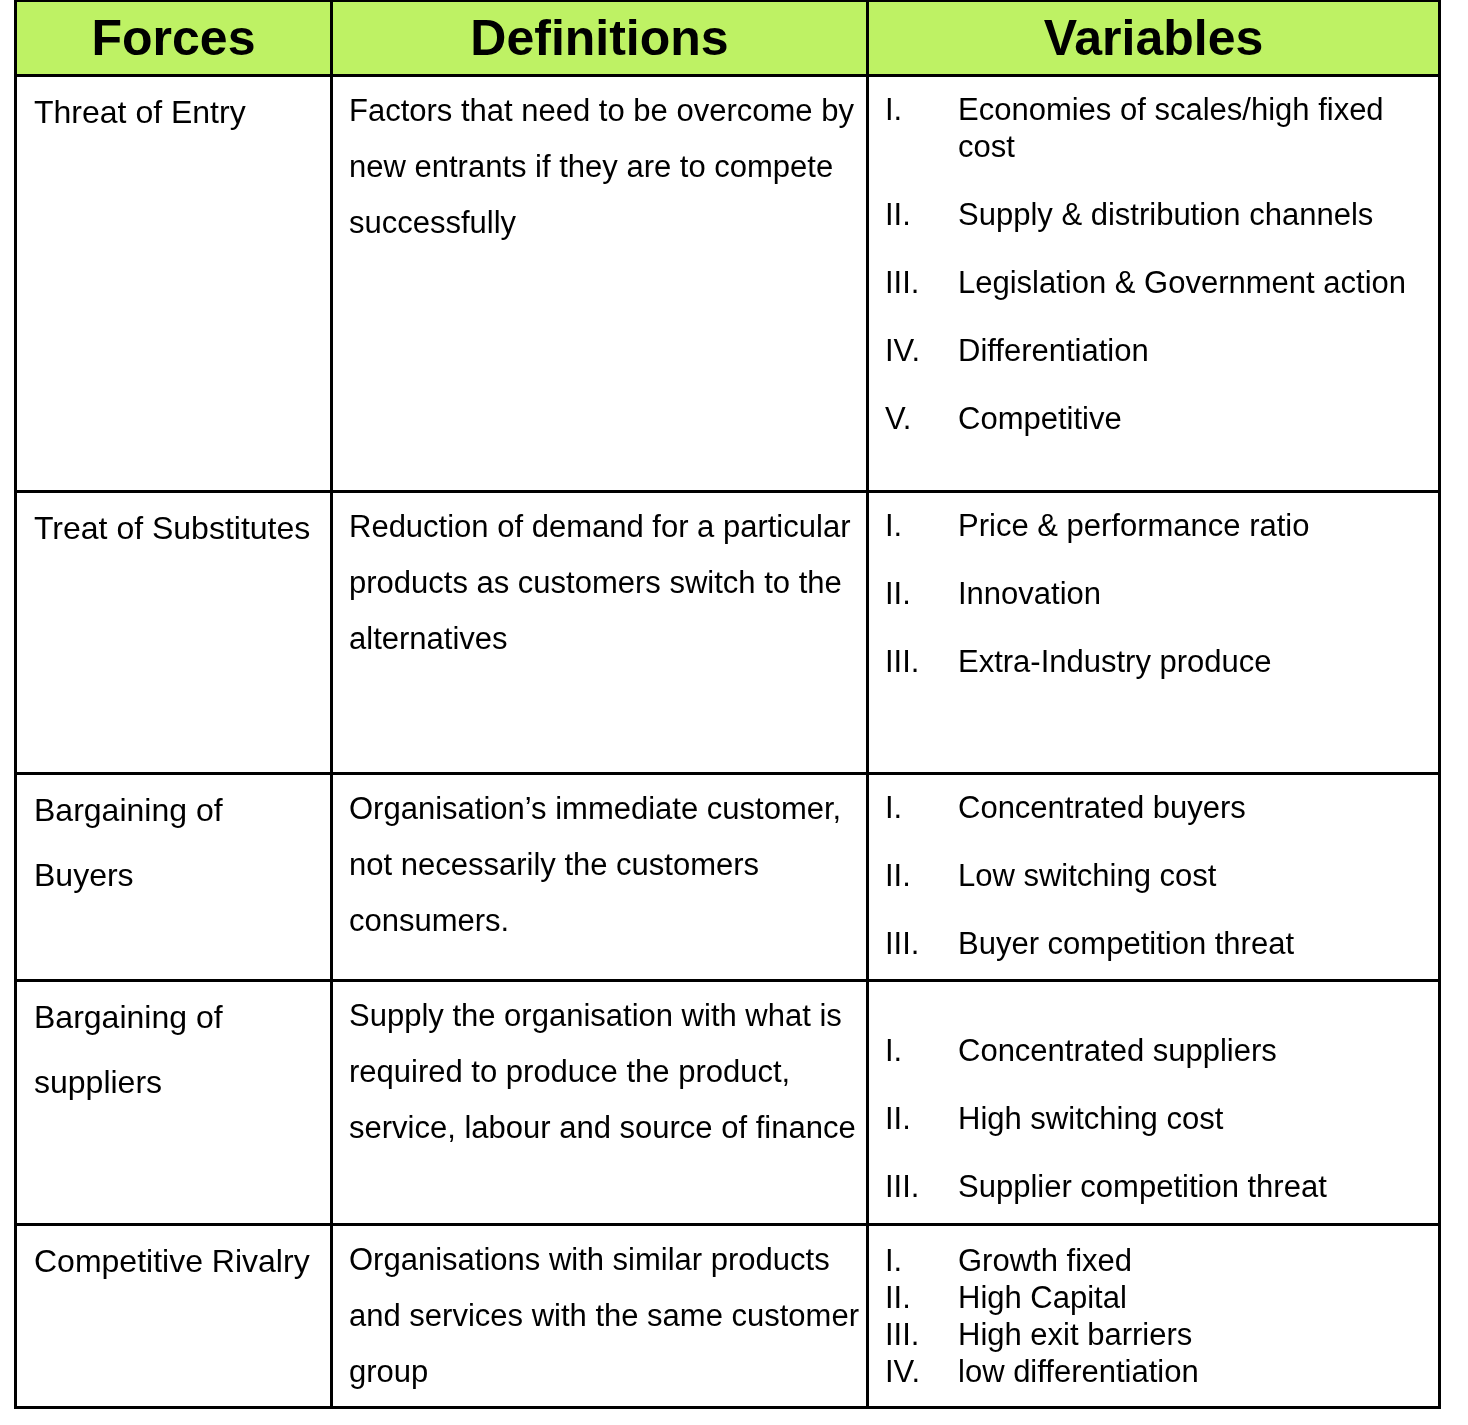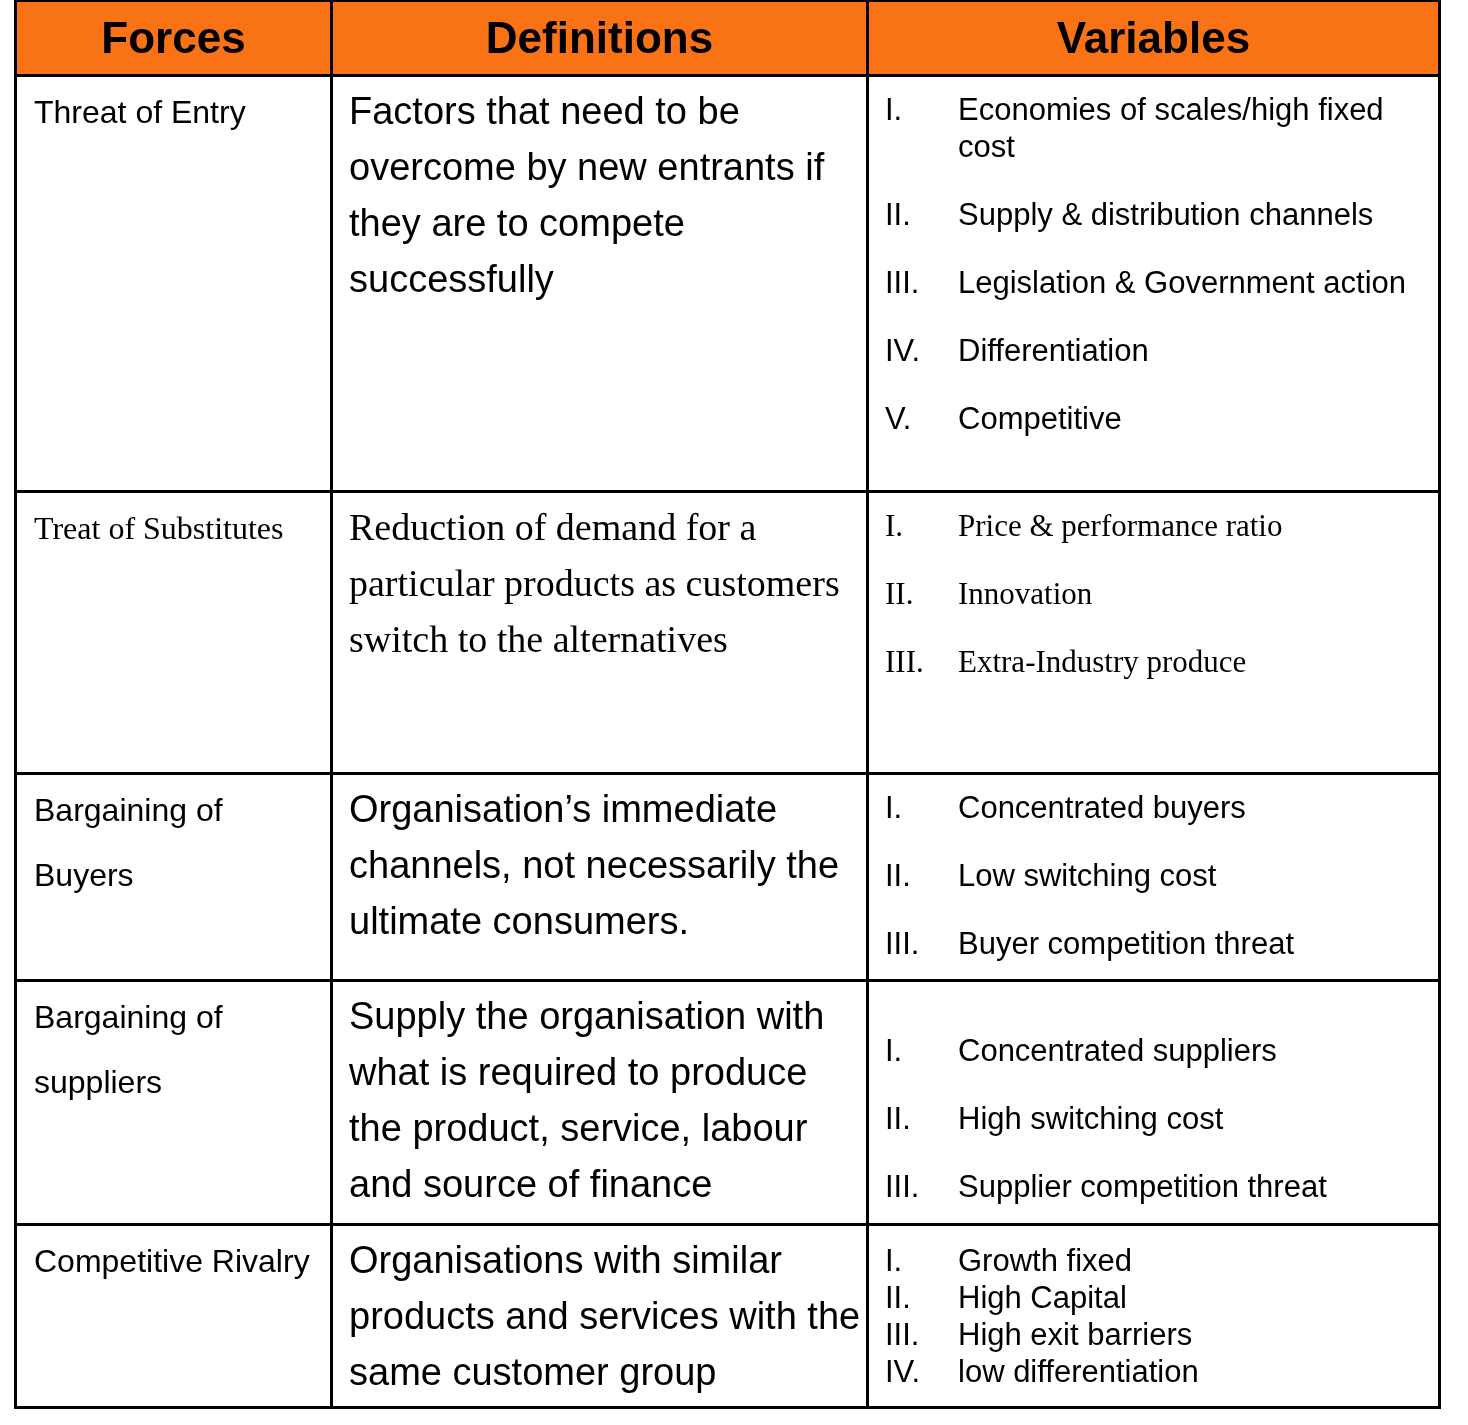--- a/index.html
+++ b/index.html
@@ -22,39 +22,39 @@
       width: 1424px;
       border-collapse: collapse;
       table-layout: fixed;
     }
     .table th, .table td {
       border: 3px solid #000;
       vertical-align: top;
       padding: 0;
     }
     .table th {
-      background: #f97316;
+      background: #bef264;
       height: 72px;
-      font-size: 44px;
+      font-size: 50px;
       font-weight: bold;
       text-align: center;
       vertical-align: middle;
       padding-top: 0px;
     }
     col.c1 { width: 316px; }
     col.c2 { width: 536px; }
     col.c3 { width: 572px; }
 
     .force {
       font-size: 32px;
       line-height: 65px;
       padding: 3px 0 0 17px;
     }
     .definition {
-      font-size: 38px;
+      font-size: 31px;
       line-height: 56px;
       padding: 6px 0 0 16px;
     }
     .vars {
       padding: 0 0 0 16px;
       font-size: 31px;
     }
     .var-item {
       display: flex;
       line-height: 37px;
@@ -66,21 +66,21 @@
     .var-text {
       flex: 1;
       padding-right: 3px;
     }
     
     .vars.spaced .var-item { margin-bottom: 31px; }
     .vars.spaced .var-item:last-child { margin-bottom: 0; }
     .vars.compact .var-item { margin-bottom: 0; }
 
     tr.r1 td { height: 413px; }
-    tr.r2 td { height: 279px; font-family: Liberation Serif, serif; }
+    tr.r2 td { height: 279px; }
     tr.r3 td { height: 204px; }
     tr.r4 td { height: 241px; }
     tr.r5 td { height: 180px; }
 
     tr.r1 .vars { padding-top: 14px; }
     tr.r2 .vars { padding-top: 14px; }
     tr.r3 .vars { padding-top: 14px; }
     tr.r4 .vars { padding-top: 50px; }
     tr.r5 .vars { padding-top: 16px; }
   </style>
@@ -158,21 +158,21 @@
           </div>
         </div>
       </td>
     </tr>
 
     <tr class="r3">
       <td>
         <div class="force">Bargaining of Buyers</div>
       </td>
       <td>
-        <div class="definition">Organisation’s immediate channels, not necessarily the ultimate consumers.</div>
+        <div class="definition">Organisation’s immediate customer, not necessarily the customers consumers.</div>
       </td>
       <td>
         <div class="vars spaced">
           <div class="var-item">
             <span class="var-num">I.</span>
             <span class="var-text">Concentrated buyers</span>
           </div>
           <div class="var-item">
             <span class="var-num">II.</span>
             <span class="var-text">Low switching cost</span>

